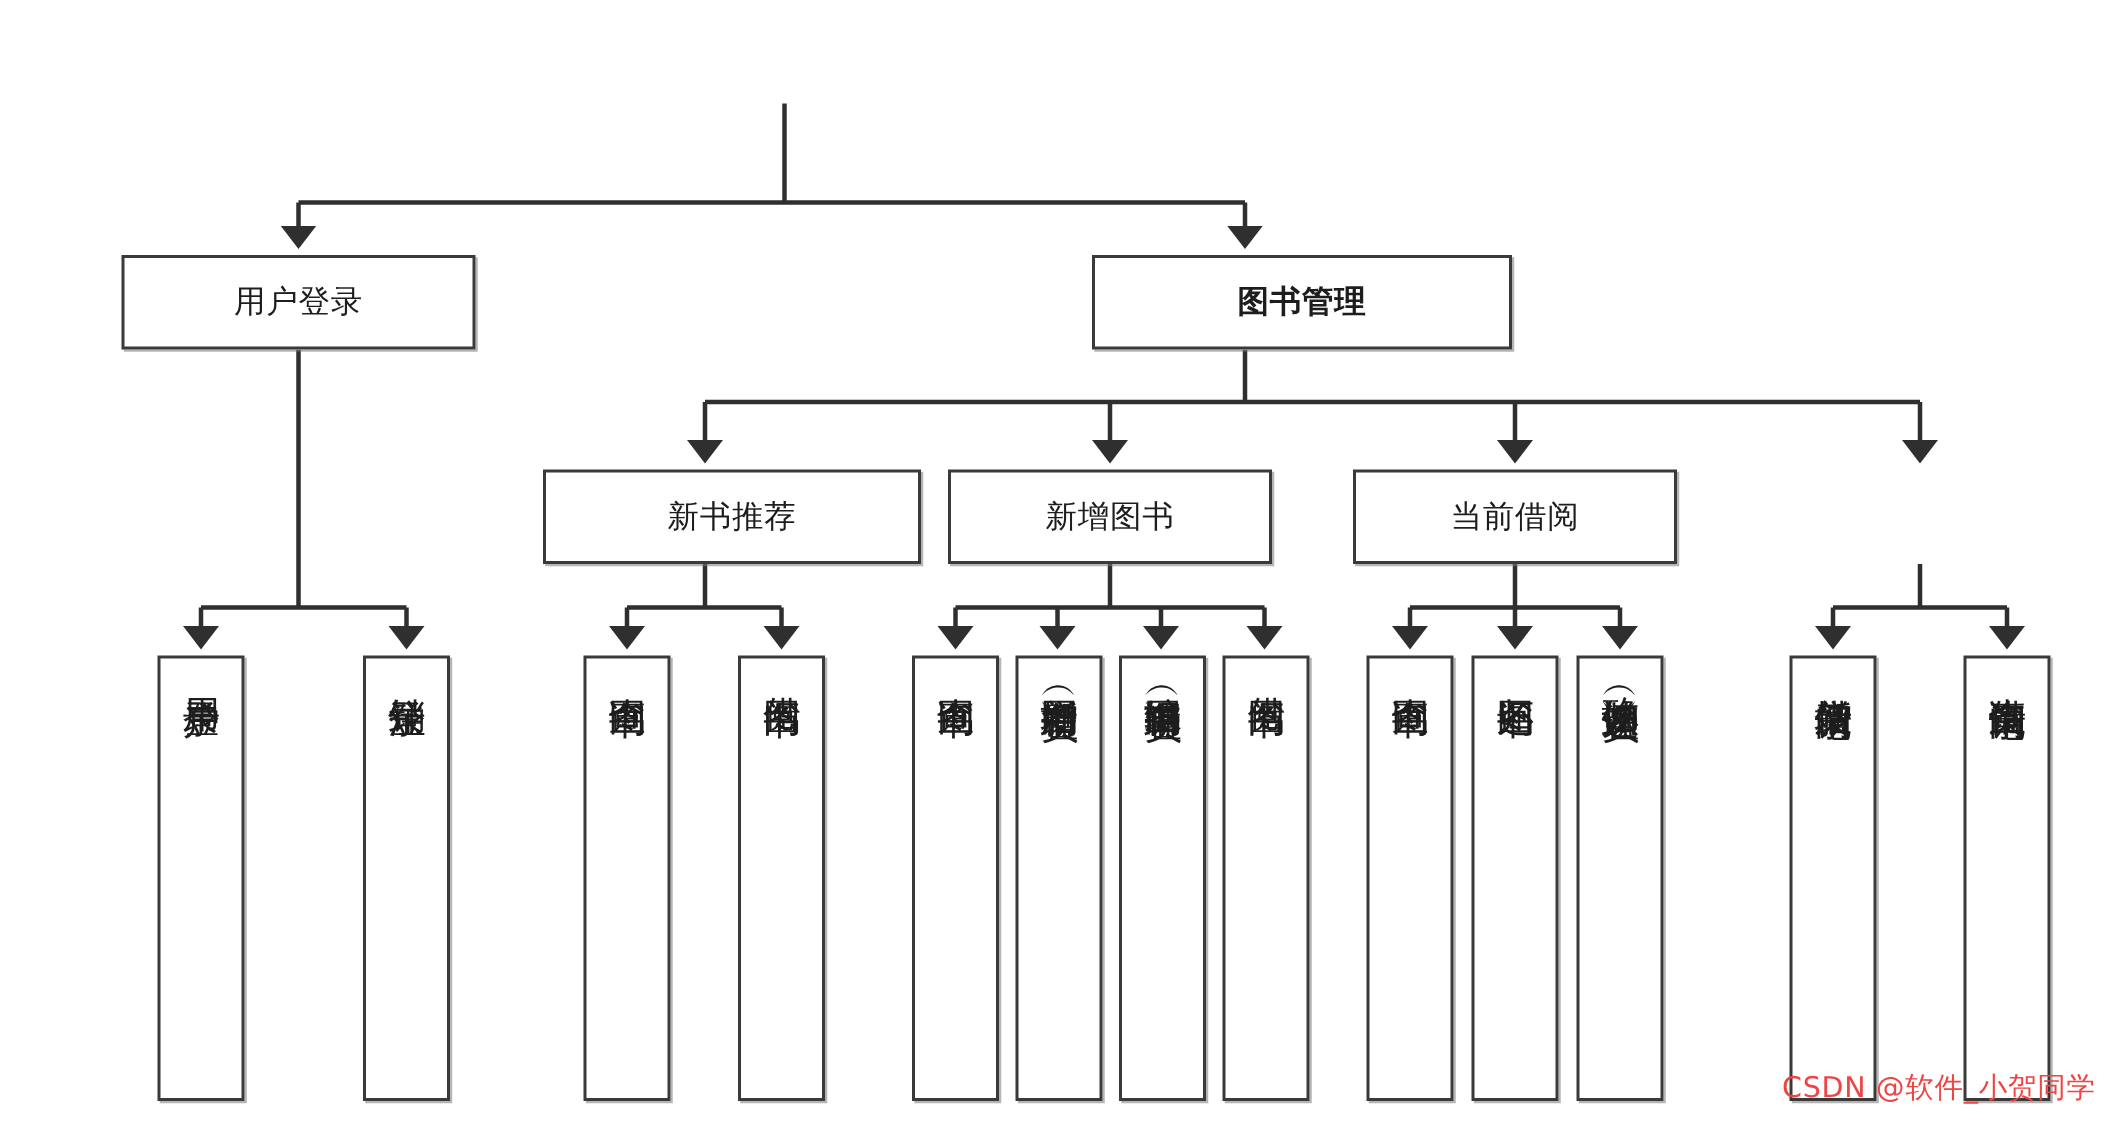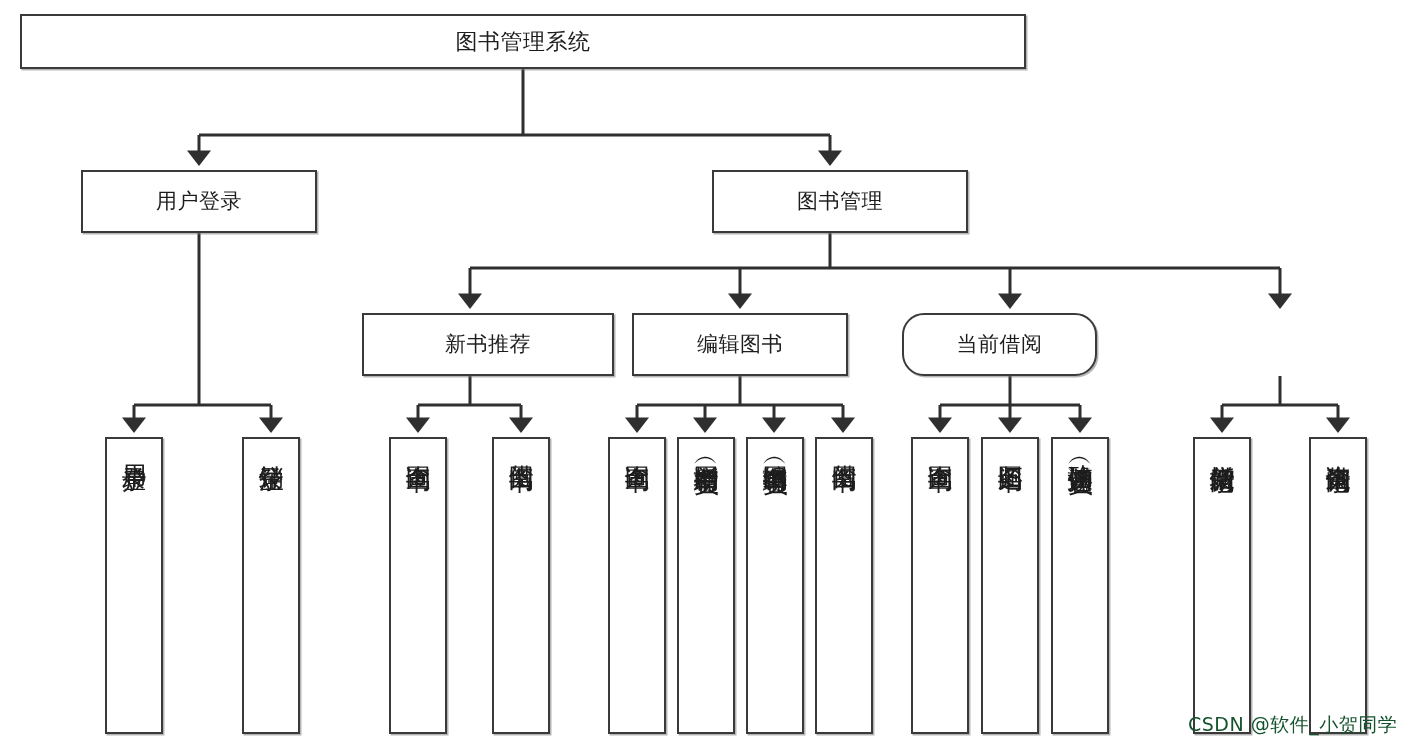--- a/index.html
+++ b/index.html
@@ -62,21 +62,21 @@
     line-height: 1.02;
     letter-spacing: 1px;
     white-space: normal;
     text-align: start;
   }
   #watermark {
     position: absolute;
     left: 1188px;
     top: 712px;
     font-size: 19px;
-    color: #14532d;
+    color: #ef4444;
     letter-spacing: 0.5px;
     white-space: nowrap;
     z-index: 3;
     font-family: "DejaVu Sans", "Liberation Sans", sans-serif;
   }
 </style>
 </head>
 <body>
 
 <div id="diagram">
@@ -124,38 +124,35 @@
       <line x1="1010" y1="405" x2="1010" y2="424" marker-end="url(#arrow)"></line>
       <line x1="1080" y1="405" x2="1080" y2="424" marker-end="url(#arrow)"></line>
 
       <line x1="1280" y1="376" x2="1280" y2="405"></line>
       <line x1="1222" y1="405" x2="1338" y2="405"></line>
       <line x1="1222" y1="405" x2="1222" y2="424" marker-end="url(#arrow)"></line>
       <line x1="1338" y1="405" x2="1338" y2="424" marker-end="url(#arrow)"></line>
     </g>
   </svg>
 
-  <div class="node root horizontal" style="left:20px; top:14px; width:1006px; height:55px;">
-    <span class="label">图书管理系统</span>
-  </div>
 
   <div class="node horizontal" style="left:81px; top:170px; width:236px; height:63px;">
     <span class="label">用户登录</span>
   </div>
-  <div class="node horizontal" style="left:712px; top:170px; width:256px; height:63px;">
+  <div class="node horizontal" style="left:728px; top:170px; width:280px; height:63px;font-weight:bold;">
     <span class="label">图书管理</span>
   </div>
 
   <div class="node horizontal" style="left:362px; top:313px; width:252px; height:63px;">
     <span class="label">新书推荐</span>
   </div>
   <div class="node horizontal" style="left:632px; top:313px; width:216px; height:63px;">
-    <span class="label">编辑图书</span>
-  </div>
-  <div class="node horizontal" style="left:902px; top:313px; width:195px; height:63px;border-radius:22px;">
+    <span class="label">新增图书</span>
+  </div>
+  <div class="node horizontal" style="left:902px; top:313px; width:216px; height:63px;">
     <span class="label">当前借阅</span>
   </div>
 
   <div class="node leaf" style="left:105px; top:437px; width:58px; height:297px;">
     <span class="label">用户登录</span>
   </div>
   <div class="node leaf" style="left:242px; top:437px; width:58px; height:297px;">
     <span class="label">注销登录</span>
   </div>
 

